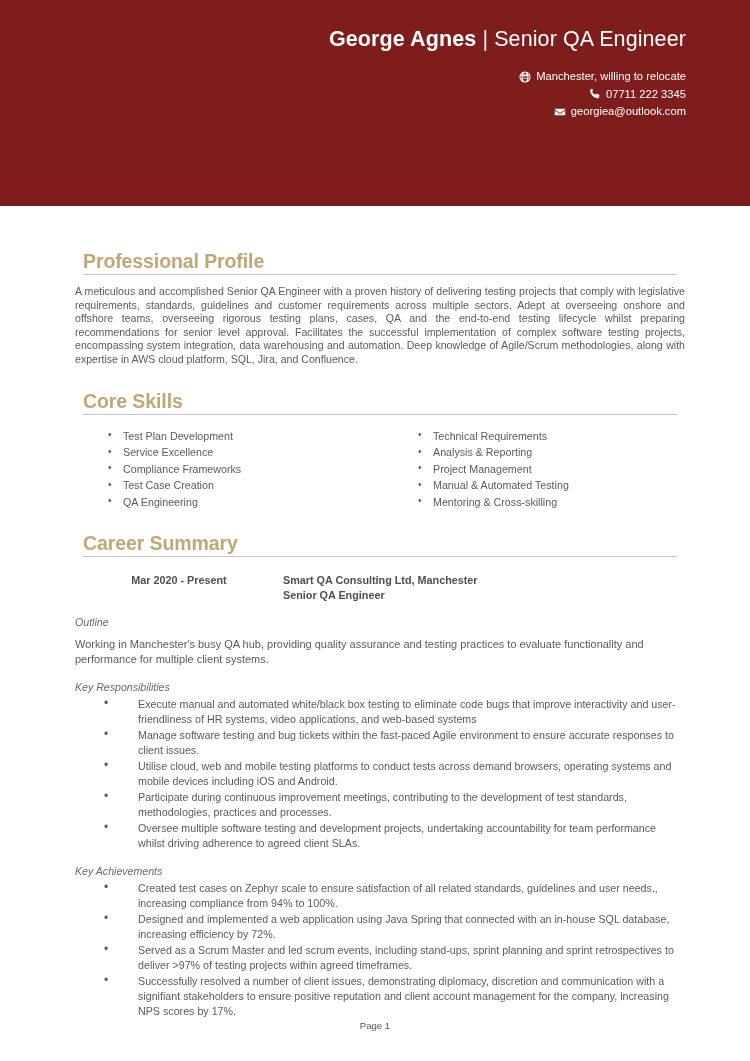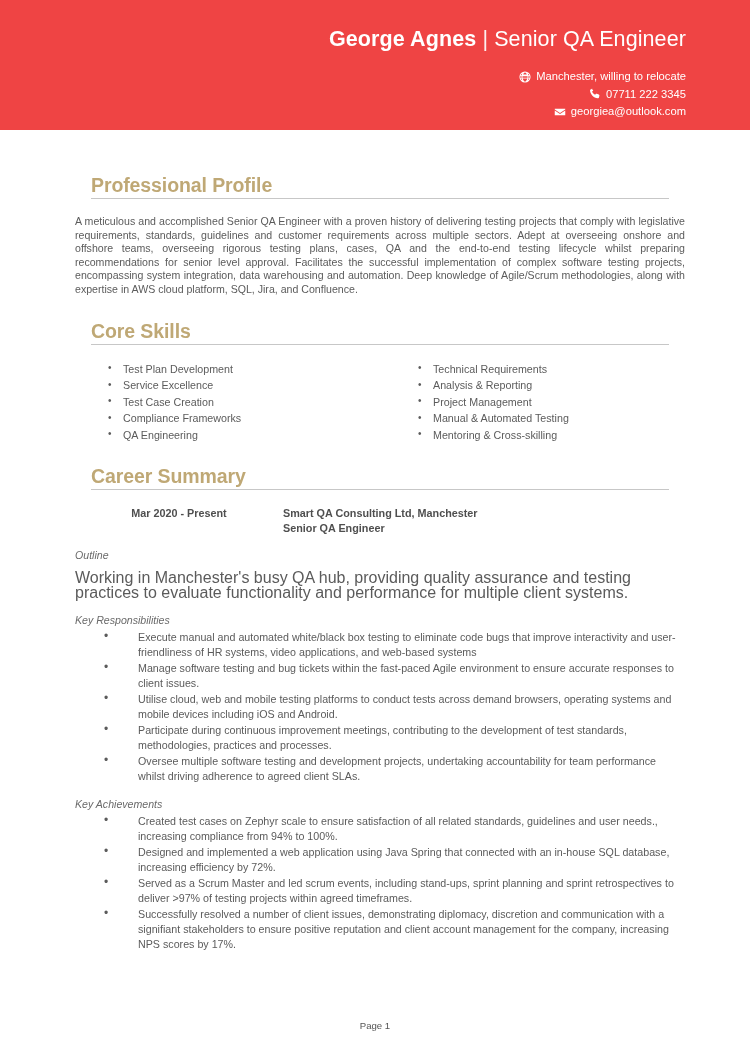--- a/index.html
+++ b/index.html
@@ -11,22 +11,22 @@
     width: 750px;
     height: 1061px;
     font-family: "Liberation Sans", sans-serif;
     color: #595959;
     position: relative;
     overflow: hidden;
   }
 
   
   .header-band {
-    background: #ef4444;
-    height: 130px;
+    background: #7f1d1d;
+    height: 206px;
     width: 750px;
     box-sizing: border-box;
     padding: 26px 64px 16px 0;
     text-align: right;
     color: #ffffff;
   }
   .name-line {
     font-size: 21.5px;
     line-height: 26px;
     letter-spacing: 0.1px;
@@ -74,21 +74,21 @@
   .section { margin-top: 0; }
 
   .section-title {
     color: #bfa875;
     font-size: 19.5px;
     font-weight: bold;
     letter-spacing: -0.1px;
     line-height: 22px;
     padding-bottom: 2px;
     border-bottom: 1.6px solid #c7c7c7;
-    margin: 16px;
+    margin: 8px;
   }
 
   .profile-text {
     font-size: 10.6px;
     line-height: 13.6px;
     text-align: justify;
     margin: 10px 0 0 0;
     color: #5b5b5b;
   }
 
@@ -133,21 +133,21 @@
 
   .sub-label {
     font-size: 10.6px;
     font-style: italic;
     color: #6a6a6a;
     margin-top: 13px;
     line-height: 14px;
   }
 
   .outline-text {
-    font-size: 16px;
+    font-size: 11px;
     line-height: 15px;
     margin-top: 8px;
     color: #5b5b5b;
     max-width: 580px;
   }
 
   .bullets {
     margin-top: 3px;
   }
   .bullet-item {
@@ -227,22 +227,22 @@
     <div class="section-title">Professional Profile</div>
     <p class="profile-text">A meticulous and accomplished Senior QA Engineer with a proven history of delivering testing projects that comply with legislative requirements, standards, guidelines and customer requirements across multiple sectors. Adept at overseeing onshore and offshore teams, overseeing rigorous testing plans, cases, QA and the end-to-end testing lifecycle whilst preparing recommendations for senior level approval. Facilitates the successful implementation of complex software testing projects, encompassing system integration, data warehousing and automation. Deep knowledge of Agile/Scrum methodologies, along with expertise in AWS cloud platform, SQL, Jira, and Confluence.</p>
   </div>
 
   <div class="section" style="margin-top:23px;">
     <div class="section-title">Core Skills</div>
     <div class="skills-wrap">
       <div class="skills-col">
         <div class="skill-item">Test Plan Development</div>
         <div class="skill-item">Service Excellence</div>
+        <div class="skill-item">Compliance Frameworks</div>
         <div class="skill-item">Test Case Creation</div>
-        <div class="skill-item">Compliance Frameworks</div>
         <div class="skill-item">QA Engineering</div>
       </div>
       <div class="skills-col">
         <div class="skill-item">Technical Requirements</div>
         <div class="skill-item">Analysis &amp; Reporting</div>
         <div class="skill-item">Project Management</div>
         <div class="skill-item">Manual &amp; Automated Testing</div>
         <div class="skill-item">Mentoring &amp; Cross-skilling</div>
       </div>
     </div>

